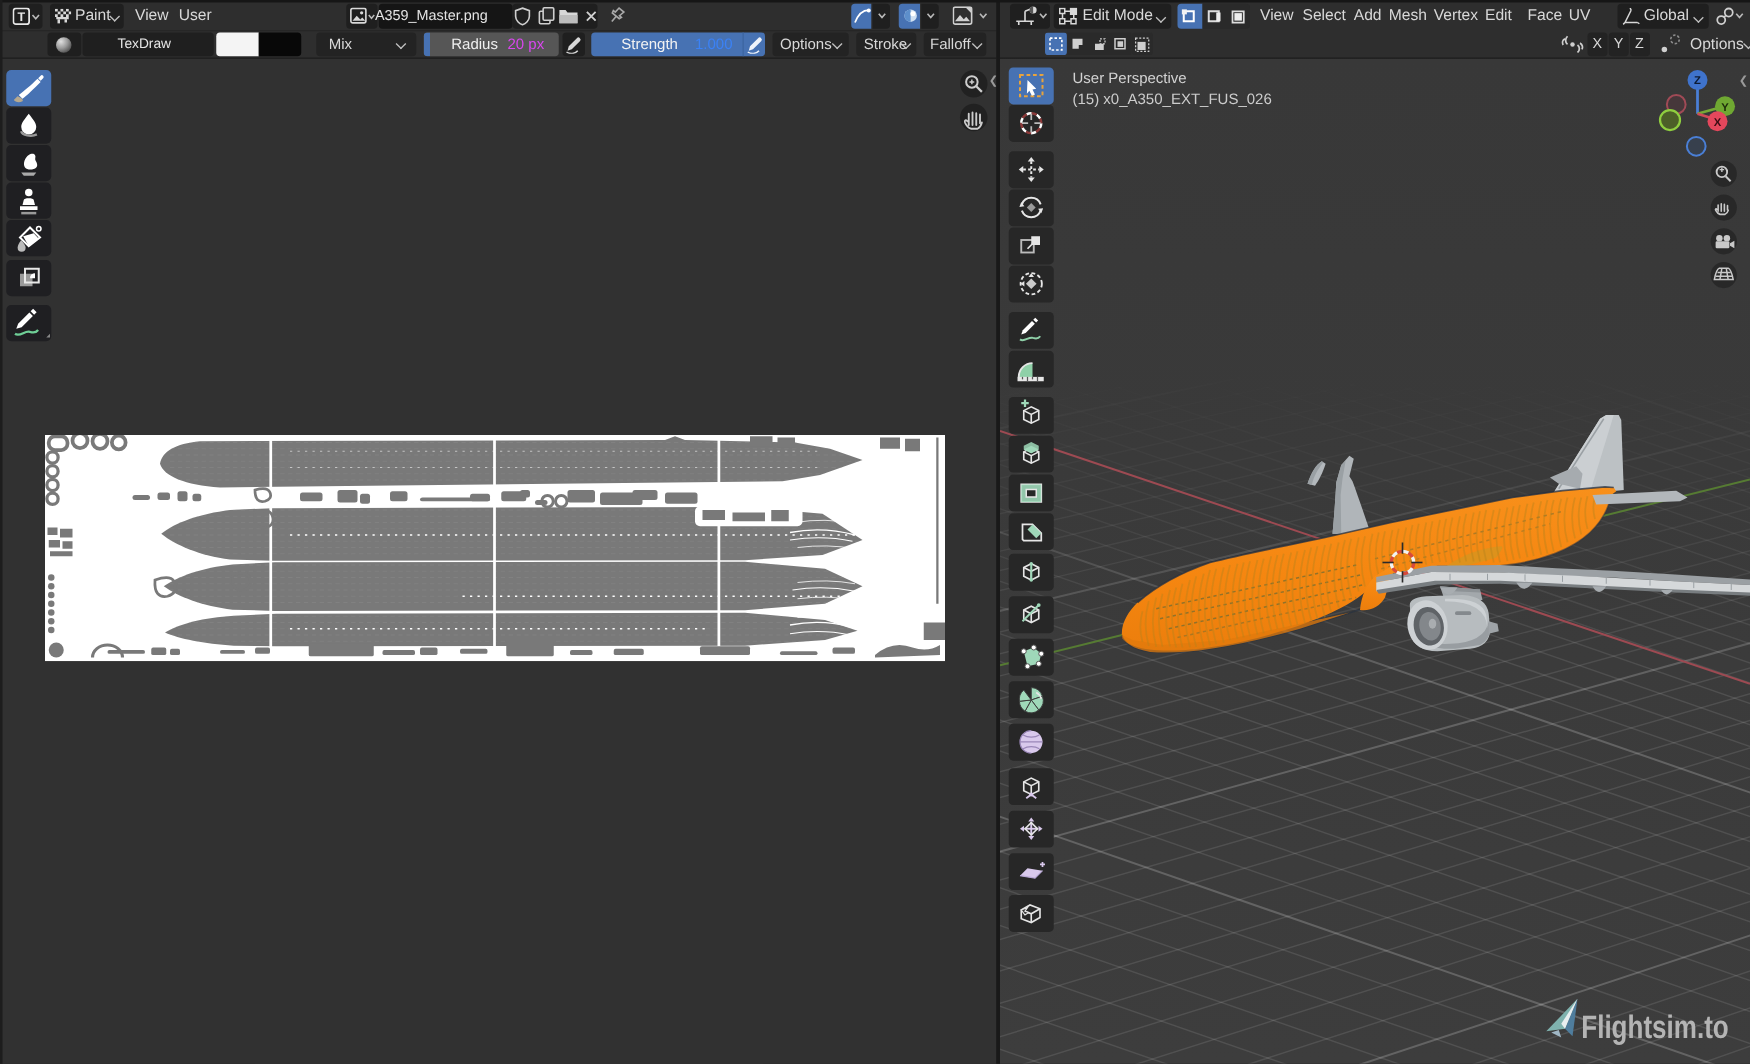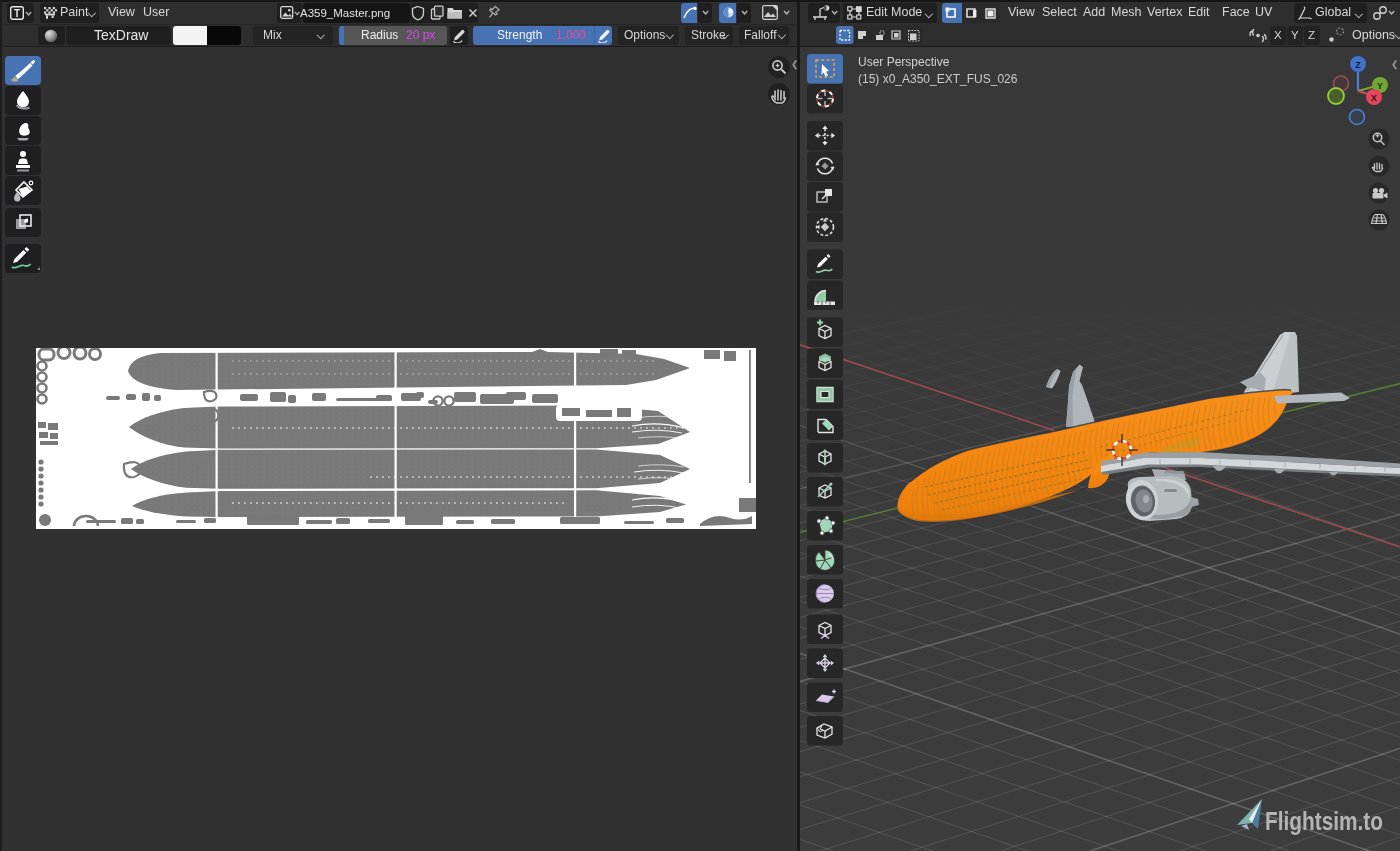--- a/index.html
+++ b/index.html
@@ -102,21 +102,21 @@
     <defs>
         <radialGradient id="sph" cx="0.32" cy="0.28" r="0.95">
       <stop offset="0" stop-color="#e0e0e0"></stop>
           <stop offset="0.45" stop-color="#9a9a9a"></stop>
           <stop offset="1" stop-color="#2e2e2e"></stop>
     </radialGradient>
       </defs>
     <circle cx="7" cy="7" r="6.2" fill="url(#sph)"></circle>
   </svg>
   <div class="btn" style="left:66px;top:26px;width:105px;height:19px"></div>
-  <div class="hdrtxt" style="left:94px;top:27px;color:#e6e6e6;font-size:14px">TexDraw</div>
+  <div class="hdrtxt" style="left:94px;top:27px;color:#e6e6e6;font-size:11px">TexDraw</div>
   <div class="abs" style="left:173px;top:26px;width:34px;height:19px;background:#f4f4f4;border-radius:3px 0 0 3px"></div>
   <div class="abs" style="left:207px;top:26px;width:34px;height:19px;background:#080808;border-radius:0 3px 3px 0"></div>
   <div class="btn" style="left:253px;top:26px;width:80px;height:19px;background:#232323"></div>
   <div class="hdrtxt" style="left:263px;top:27px;font-size:12px">Mix</div>
   <div class="abs" style="left:318px;top:32px">
       <span class="ddarrow"></span>
     </div>
 
   <div class="abs" style="left:339px;top:26px;width:108px;height:19px;background:#565656;border-radius:3px;overflow:hidden">
     <div class="abs" style="left:0;top:0;width:5px;height:19px;background:#4772b3"></div>
@@ -125,21 +125,21 @@
   <div class="hdrtxt" style="left:406px;top:27px;color:#d946ef;font-size:12px">20 px</div>
   <div class="btn" style="left:450px;top:26px;width:18px;height:19px"></div>
   <svg class="abs" style="left:451px;top:28px" width="16" height="15" viewBox="0 0 16 15">
     <path d="M3 12.5 l1 -3.5 6.5 -6.5 a1.6 1.6 0 0 1 2.4 0 a1.6 1.6 0 0 1 0 2.4 l-6.5 6.5z" fill="#d8d8d8"></path>
     <path d="M2.2 13.6 a7 7 0 0 0 9 -1" fill="none" stroke="#d8d8d8" stroke-width="1.2"></path>
   </svg>
 
   <div class="abs" style="left:473px;top:26px;width:139px;height:19px;background:#4772b3;border-radius:3px"></div>
   <div class="abs" style="left:594px;top:26px;width:1px;height:19px;background:#3c64a0"></div>
   <div class="hdrtxt" style="left:497px;top:27px;color:#f2f2f2;font-size:12px">Strength</div>
-  <div class="hdrtxt" style="left:556px;top:27px;color:#ec4899;font-size:12px">1.000</div>
+  <div class="hdrtxt" style="left:556px;top:27px;color:#3b82f6;font-size:12px">1.000</div>
   <svg class="abs" style="left:596px;top:28px" width="16" height="15" viewBox="0 0 16 15">
     <path d="M3 12.5 l1 -3.5 6.5 -6.5 a1.6 1.6 0 0 1 2.4 0 a1.6 1.6 0 0 1 0 2.4 l-6.5 6.5z" fill="#eef3fa"></path>
     <path d="M2.2 13.6 a7 7 0 0 0 9 -1" fill="none" stroke="#eef3fa" stroke-width="1.2"></path>
   </svg>
   <div class="btn" style="left:618px;top:26px;width:61px;height:19px;background:#232323"></div>
   <div class="hdrtxt" style="left:624px;top:27px;font-size:12px">Options</div>
   <div class="abs" style="left:667px;top:32px">
       <span class="ddarrow"></span>
     </div>
   <div class="btn" style="left:685px;top:26px;width:48px;height:19px;background:#232323"></div>

